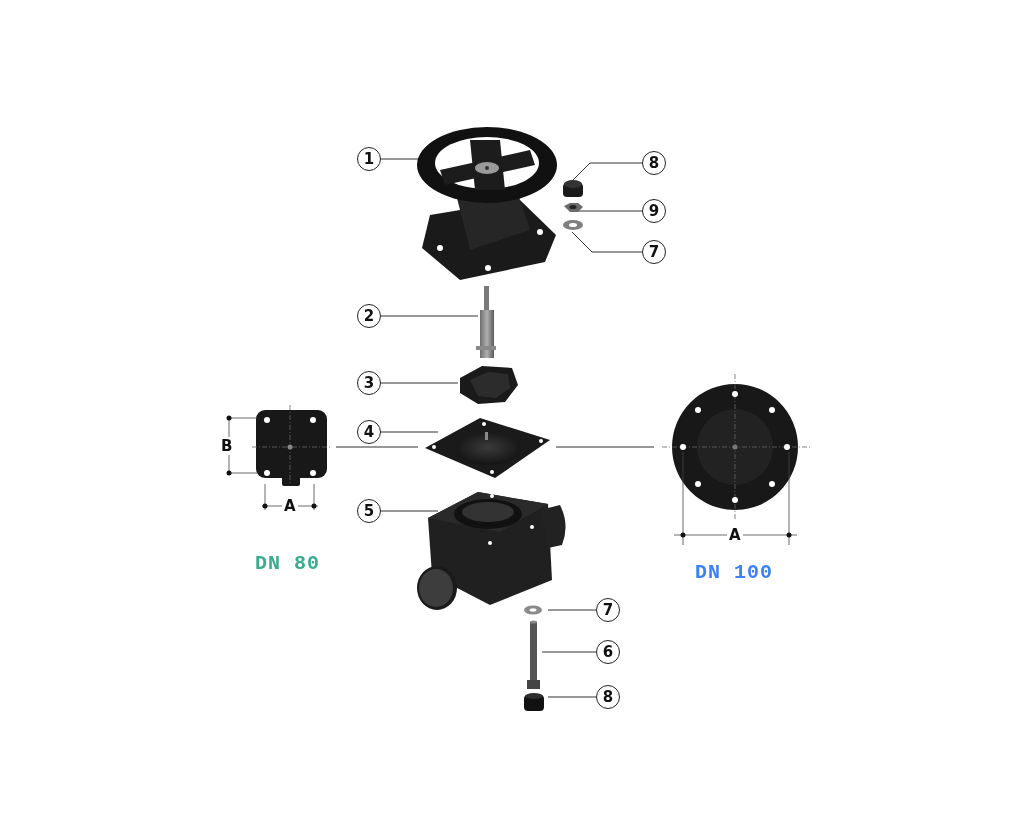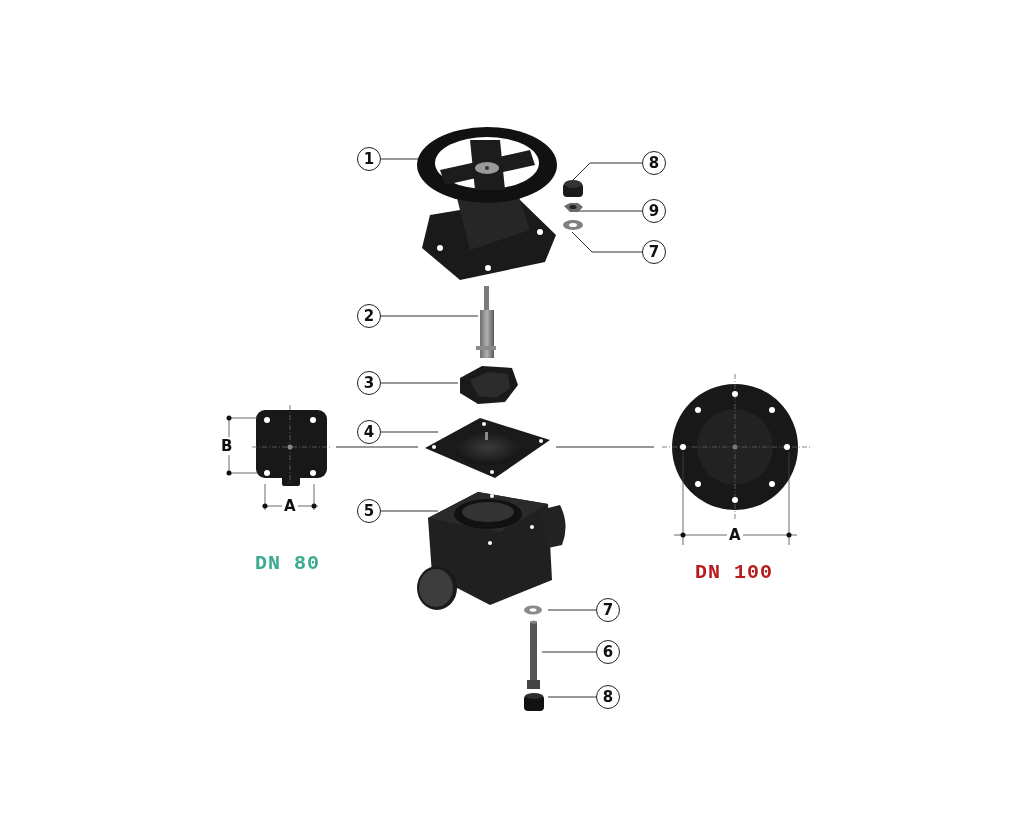--- a/index.html
+++ b/index.html
@@ -183,14 +183,14 @@
   <div class="callout" style="left:642px;top:240px">7</div>
   <div class="callout" style="left:596px;top:598px">7</div>
   <div class="callout" style="left:596px;top:640px">6</div>
   <div class="callout" style="left:596px;top:685px">8</div>
 
   <div class="dim" style="left:219px;top:437px">B</div>
   <div class="dim" style="left:282px;top:497px">A</div>
   <div class="dim" style="left:727px;top:526px">A</div>
 
   <div class="dn-label" style="left:255px;top:552px;color:#3bab8e">DN 80</div>
-  <div class="dn-label" style="left:695px;top:561px;color:#b91c1c">DN 100</div>
+  <div class="dn-label" style="left:695px;top:561px;color:#3b82f6">DN 100</div>
 </div>
 
 </body></html>

